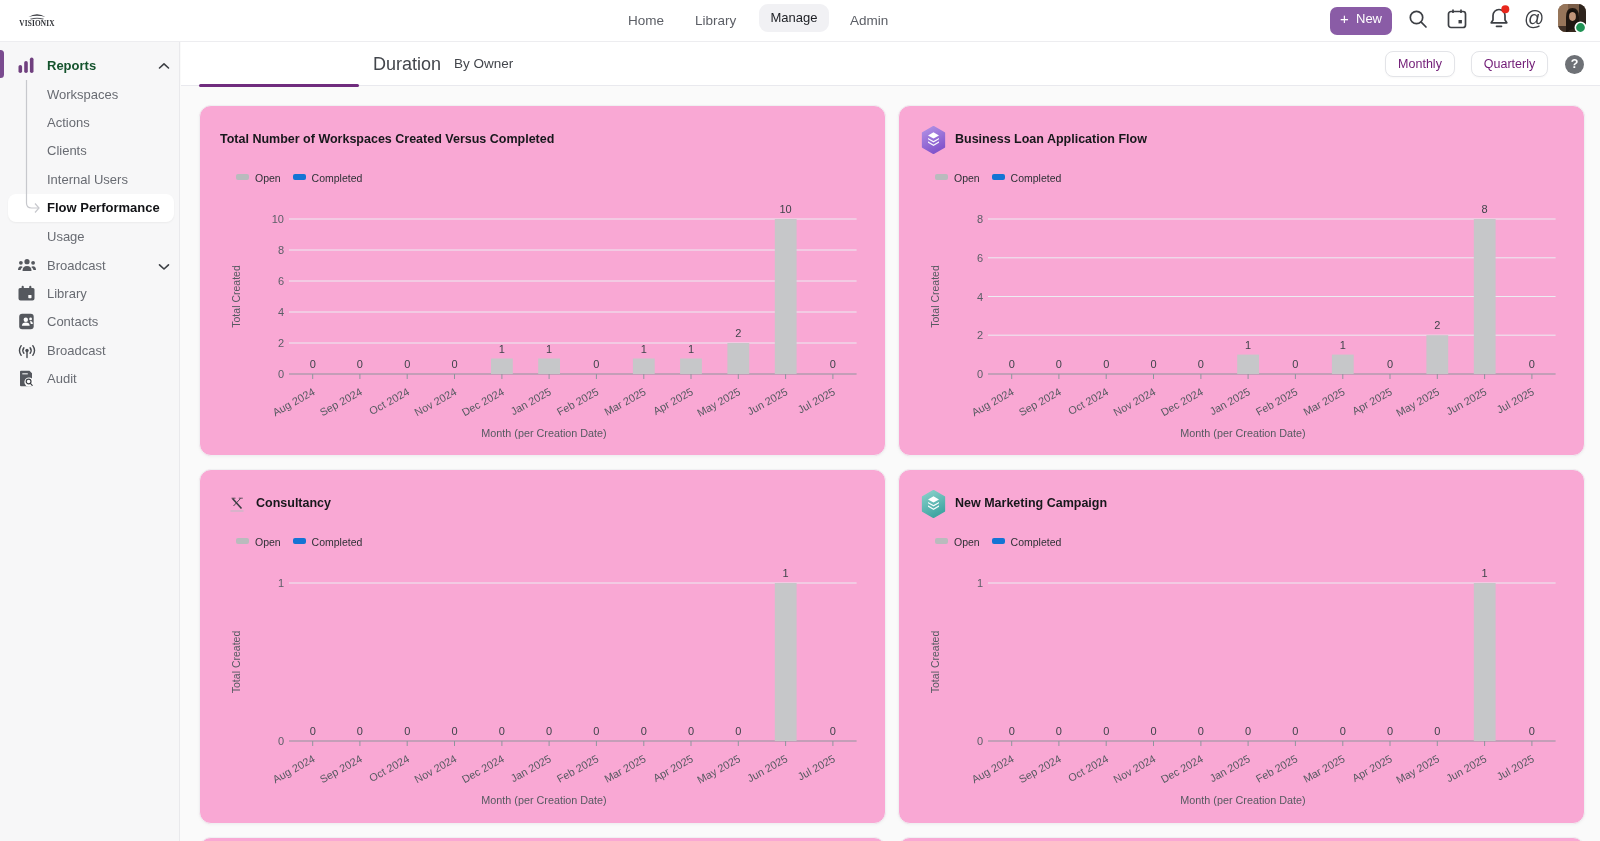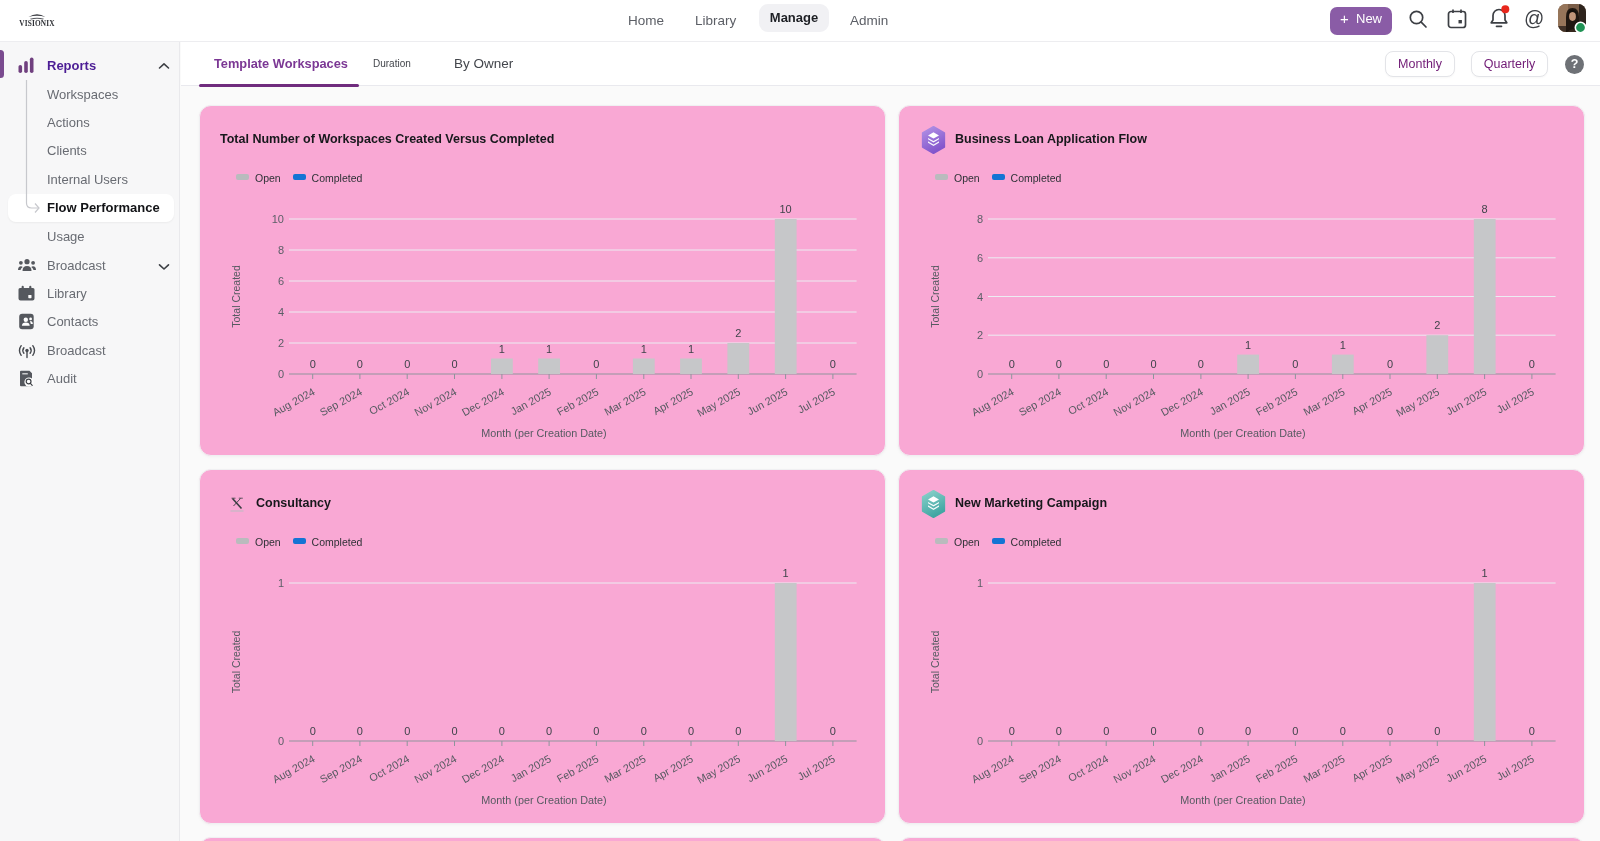--- a/index.html
+++ b/index.html
@@ -1,20 +1,20 @@
 <!DOCTYPE html>
 <html><head><meta charset="utf-8">
 <style>
 *{margin:0;padding:0;box-sizing:border-box}
 html,body{width:1600px;height:841px;overflow:hidden;font-family:"Liberation Sans",sans-serif;background:#fafafa}
 
 #topbar{position:absolute;left:0;top:0;width:1600px;height:42px;background:#fff;border-bottom:1px solid #ededf0;z-index:5}
 .navlink{position:absolute;top:0;height:52px;line-height:42px;font-size:13.5px;color:#5c5f66}
 #managepill{position:absolute;left:759px;top:4px;width:70px;height:28px;background:#f1f1f4;border-radius:9px;
- text-align:center;line-height:28px;font-size:13px;font-weight:bold;color:#1d1f24}
+ text-align:center;line-height:28px;font-size:13px;font-weight:normal;color:#1d1f24}
 #newbtn{position:absolute;left:1330px;top:7px;width:62px;height:28px;background:#8a5ca6;border-radius:7px;color:#fff;
  font-size:13px;text-align:center;line-height:23px}
 
 #sidebar{position:absolute;left:0;top:42px;width:180px;height:799px;background:#f7f7f8;border-right:1px solid #e9e9ec}
 .srow{position:absolute;left:0;width:180px;height:28px;line-height:28px;font-size:13px;color:#686b72}
 .srow .txt{position:absolute;left:47px;top:0}
 .sicon{position:absolute;left:18px;top:5px;width:17px;height:17px}
 #activepill{position:absolute;left:8px;top:152px;width:166px;height:28px;background:#fff;border-radius:8px;box-shadow:0 1px 2px rgba(0,0,0,0.05)}
 
 #tabbar{position:absolute;left:181px;top:42px;width:1419px;height:44px;background:#fff;border-bottom:1px solid #e9e9ee}
@@ -80,21 +80,21 @@
     </svg>
     <div id="activepill"></div>
     <div class="srow" style="top:10px">
       <svg class="sicon" viewBox="0 0 17 17">
 <g fill="#70407f">
           <rect x="0.5" y="8" width="3.6" height="8" rx="1.8"></rect>
           <rect x="6.2" y="4" width="3.6" height="12" rx="1.8"></rect>
           <rect x="11.9" y="0.5" width="3.6" height="15.5" rx="1.8"></rect>
         </g>
       </svg>
-<span class="txt" style="font-weight:bold;color:#4c1d95;font-size:13px">Reports</span>
+<span class="txt" style="font-weight:bold;color:#14532d;font-size:13px">Reports</span>
 <svg width="12" height="8" viewBox="0 0 12 8" style="position:absolute;left:158px;top:10px">
         <path d="M1.5 6 L6 1.8 L10.5 6" stroke="#3c3f44" stroke-width="1.6" fill="none" stroke-linecap="round" stroke-linejoin="round"></path>
       </svg>
     </div>
     <div class="srow" style="top:39px">
       <span class="txt">Workspaces</span>
     </div>
     <div class="srow" style="top:67px">
       <span class="txt">Actions</span>
     </div>
@@ -163,23 +163,22 @@
 <path d="M3 0.8 h8.5 l2.5 2.5 v12 a1 1 0 0 1-1 1 h-10 a1 1 0 0 1-1-1 v-13.5 a1 1 0 0 1 1-1 Z" fill="#55585e"></path>
 <rect x="4.3" y="3.2" width="5.5" height="1.2" fill="#fff" opacity="0.85"></rect>
 <circle cx="11" cy="12" r="4.6" fill="#fff"></circle>
 <circle cx="10.6" cy="11.5" r="2.4" fill="none" stroke="#3c3f44" stroke-width="1.2"></circle>
 <line x1="12.4" y1="13.4" x2="14.2" y2="15.3" stroke="#3c3f44" stroke-width="1.2" stroke-linecap="round"></line>
       </svg>
 <span class="txt">Audit</span>
     </div>
   </div>
 <div id="tabbar">
-    <div style="position:absolute;left:33px;top:0;height:44px;line-height:44px;font-size:12.8px;font-weight:bold;color:#7b3794">Template Workspaces</div>
     <div style="position:absolute;left:18px;top:42px;width:160px;height:3px;background:#702c7e;border-radius:2px"></div>
-    <div style="position:absolute;left:192px;top:0;height:44px;line-height:44px;font-size:10px;color:#43464c">Duration</div>
+    <div style="position:absolute;left:192px;top:0;height:44px;line-height:44px;font-size:18px;color:#43464c">Duration</div>
     <div style="position:absolute;left:273px;top:0;height:44px;line-height:44px;font-size:13.5px;color:#43464c">By Owner</div>
     <div class="btn" style="left:1204px;top:9px;width:70px;height:26px;line-height:25px">Monthly</div>
     <div class="btn" style="left:1290px;top:9px;width:77px;height:26px;line-height:25px">Quarterly</div>
     <div style="position:absolute;left:1384px;top:13px;width:19px;height:19px;border-radius:50%;background:#6e7176;
 color:#fff;font-size:12.5px;font-weight:bold;text-align:center;line-height:19px">?</div>
   </div>
 <div class="card" style="left:199px;top:105px;width:687px;height:351px">
     <div class="ctitle" style="left:20px">Total Number of Workspaces Created Versus Completed</div>
     <div class="legend"><span class="sw" style="background:#b9bbbd"></span><span class="lbl">Open</span>
 <span class="sw" style="background:#1474d4;margin-left:9px"></span><span class="lbl">Completed</span></div>

